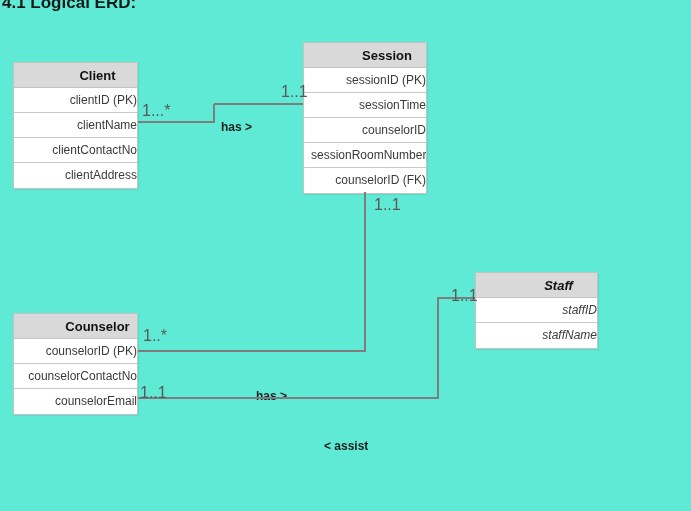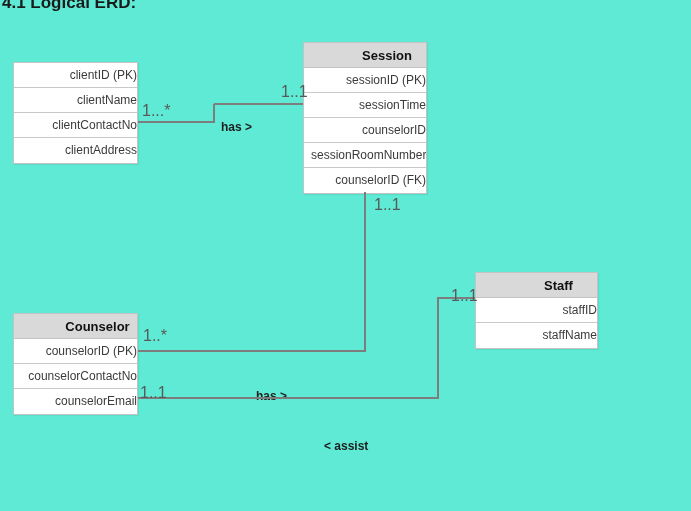--- a/index.html
+++ b/index.html
@@ -73,20 +73,21 @@
   }
 </style>
 </head>
 <body>
 
 <div class="canvas">
 
   <div class="page-title">4.1 Logical ERD:</div>
 
   <div class="entity" style="left:13px; top:62px; width:125px;">
+    <div class="hdr">Client</div>
     <div class="row">clientID (PK)</div>
     <div class="row">clientName</div>
     <div class="row">clientContactNo</div>
     <div class="row">clientAddress</div>
   </div>
 
   <div class="entity" style="left:303px; top:42px; width:124px;">
     <div class="hdr">Session</div>
     <div class="row">sessionID (PK)</div>
     <div class="row">sessionTime</div>
@@ -95,21 +96,21 @@
     <div class="row">counselorID (FK)</div>
   </div>
 
   <div class="entity" style="left:13px; top:313px; width:125px;">
     <div class="hdr">Counselor</div>
     <div class="row">counselorID (PK)</div>
     <div class="row">counselorContactNo</div>
     <div class="row">counselorEmail</div>
   </div>
 
-  <div class="entity" style="left:475px; top:272px; width:123px;">
+  <div class="entity" style="left:475px; top:272px; width:123px;font-style:italic;">
     <div class="hdr">Staff</div>
     <div class="row">staffID</div>
     <div class="row">staffName</div>
   </div>
 
   <div class="seg" style="left:138px; top:121px; width:77px; height:2px;"></div>
   <div class="seg" style="left:213px; top:104px; width:2px; height:19px;"></div>
   <div class="seg" style="left:214px; top:103px; width:89px; height:2px;"></div>
   <div class="card" style="left:142px; top:102px;">1...*</div>
   <div class="rel-label" style="left:221px; top:84px;">has &gt;</div>

